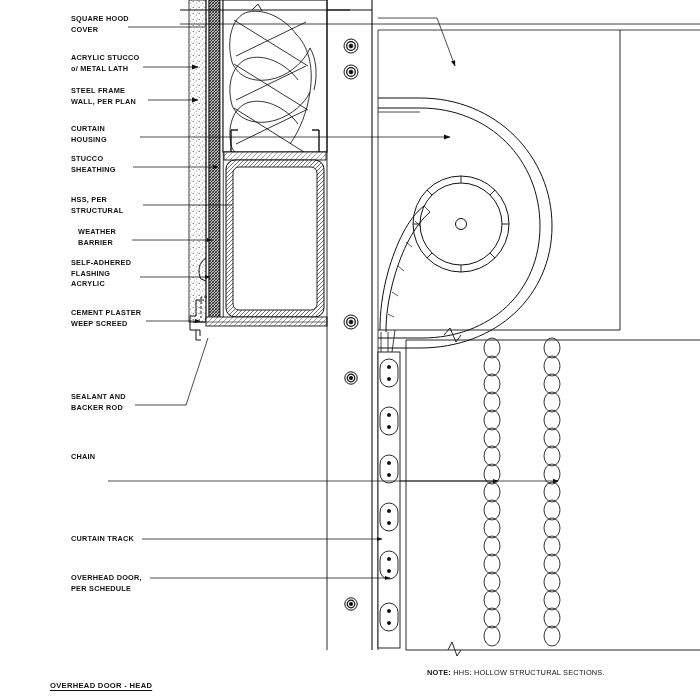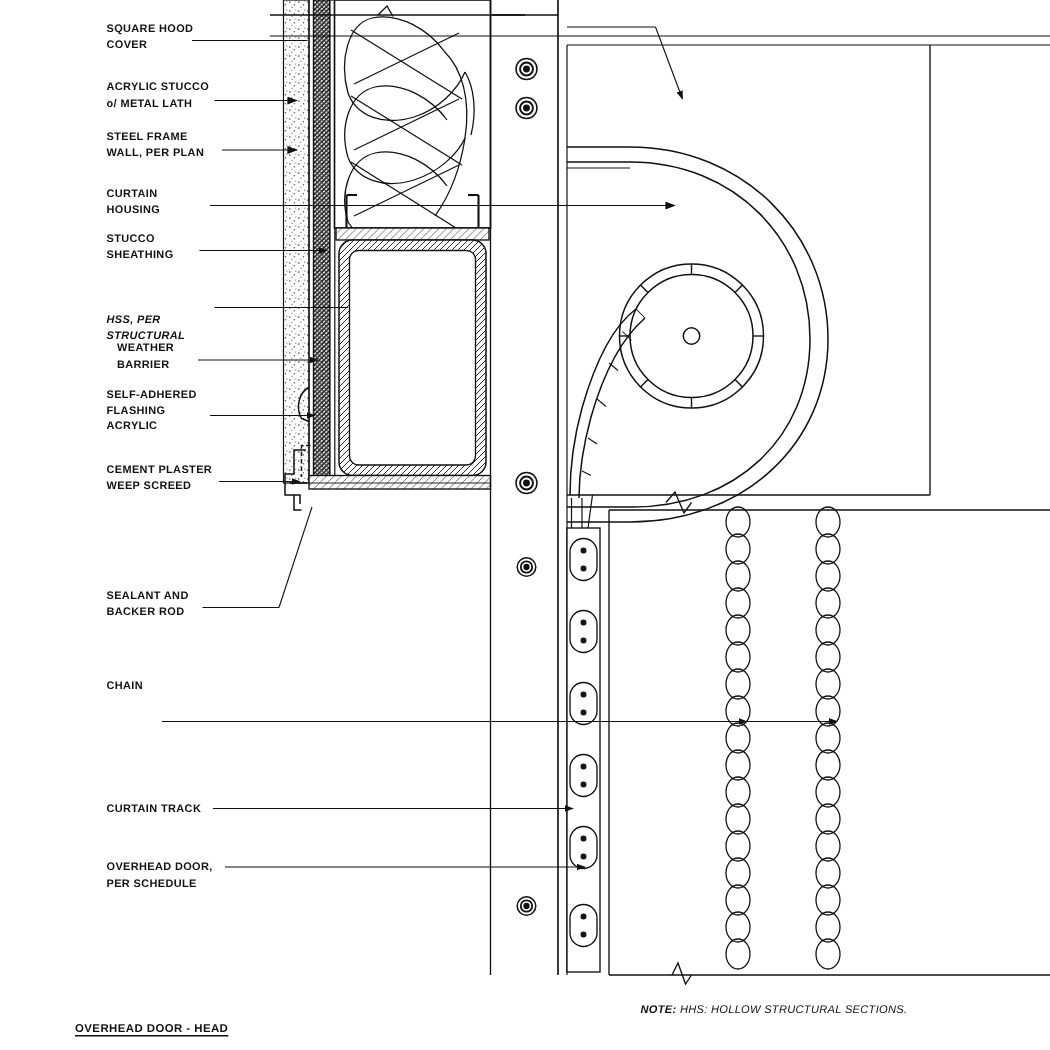--- a/index.html
+++ b/index.html
@@ -307,21 +307,21 @@
 
   <div class="lbl" style="left:71px;top:86px;"><span>STEEL FRAME</span>
 <span>WALL, PER PLAN</span></div>
 
   <div class="lbl" style="left:71px;top:124px;"><span>CURTAIN</span>
 <span>HOUSING</span></div>
 
   <div class="lbl" style="left:71px;top:154px;"><span>STUCCO</span>
 <span>SHEATHING</span></div>
 
-  <div class="lbl" style="left:71px;top:208px;font-style:italic;"><span>HSS, PER</span>
+  <div class="lbl" style="left:71px;top:195px;"><span>HSS, PER</span>
 <span>STRUCTURAL</span></div>
 
   <div class="lbl" style="left:78px;top:227px;"><span>WEATHER</span>
 <span>BARRIER</span></div>
 
   <div class="lbl" style="left:71px;top:258px;"><span>SELF-ADHERED</span>
 <span>FLASHING</span>
 <span>ACRYLIC</span></div>
 
   <div class="lbl" style="left:71px;top:308px;"><span>CEMENT PLASTER</span>
@@ -330,17 +330,17 @@
   <div class="lbl" style="left:71px;top:392px;"><span>SEALANT AND</span>
 <span>BACKER ROD</span></div>
 
   <div class="lbl" style="left:71px;top:452px;"><span>CHAIN</span></div>
 
   <div class="lbl" style="left:71px;top:534px;"><span>CURTAIN TRACK</span></div>
 
   <div class="lbl" style="left:71px;top:573px;"><span>OVERHEAD DOOR,</span>
 <span>PER SCHEDULE</span></div>
 
-  <div class="note" style="left:427px;top:668px;font-style:italic;"><b>NOTE:</b><span> HHS: HOLLOW STRUCTURAL SECTIONS.</span></div>
+  <div class="note" style="left:427px;top:668px;"><b>NOTE:</b><span> HHS: HOLLOW STRUCTURAL SECTIONS.</span></div>
 
   <div class="title" style="left:50px;top:681px;">OVERHEAD DOOR - HEAD</div>
 
 </div>
 
 </body></html>

